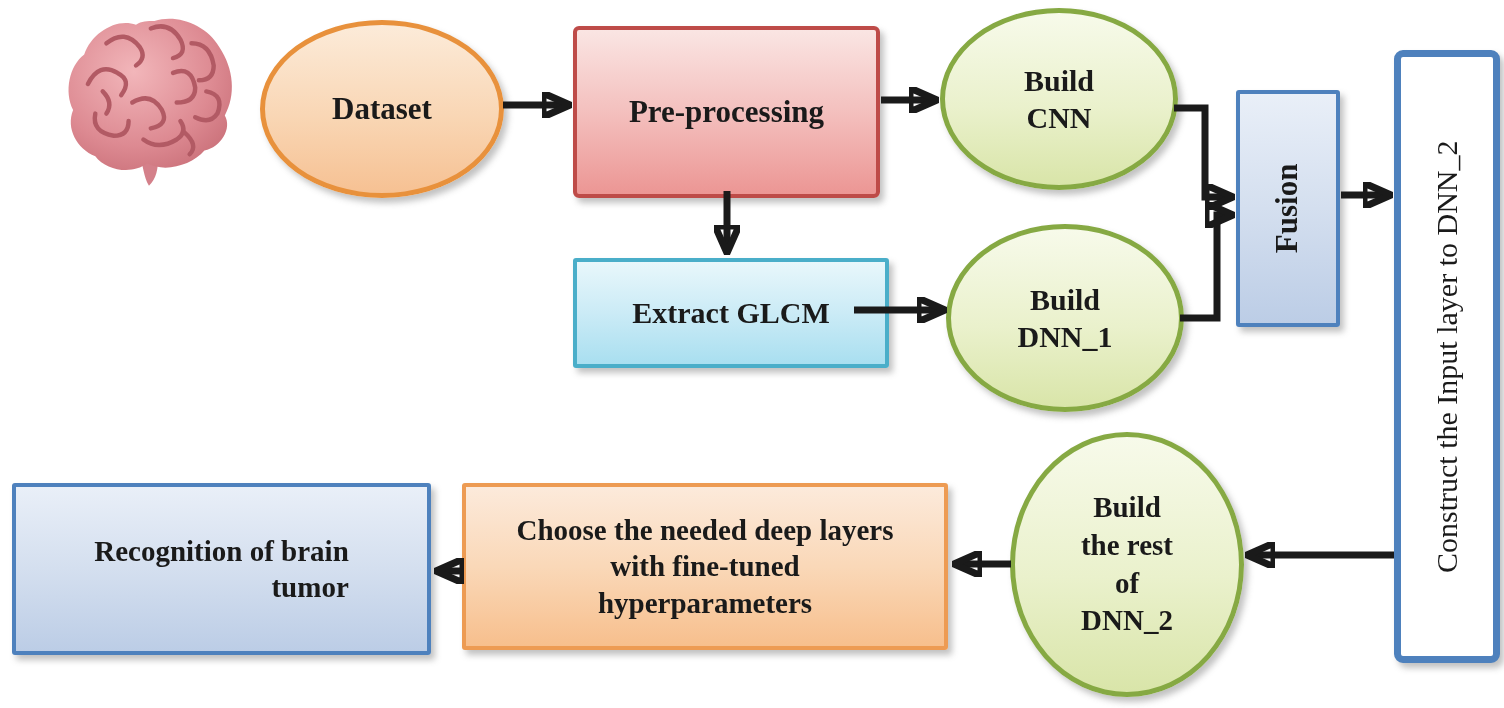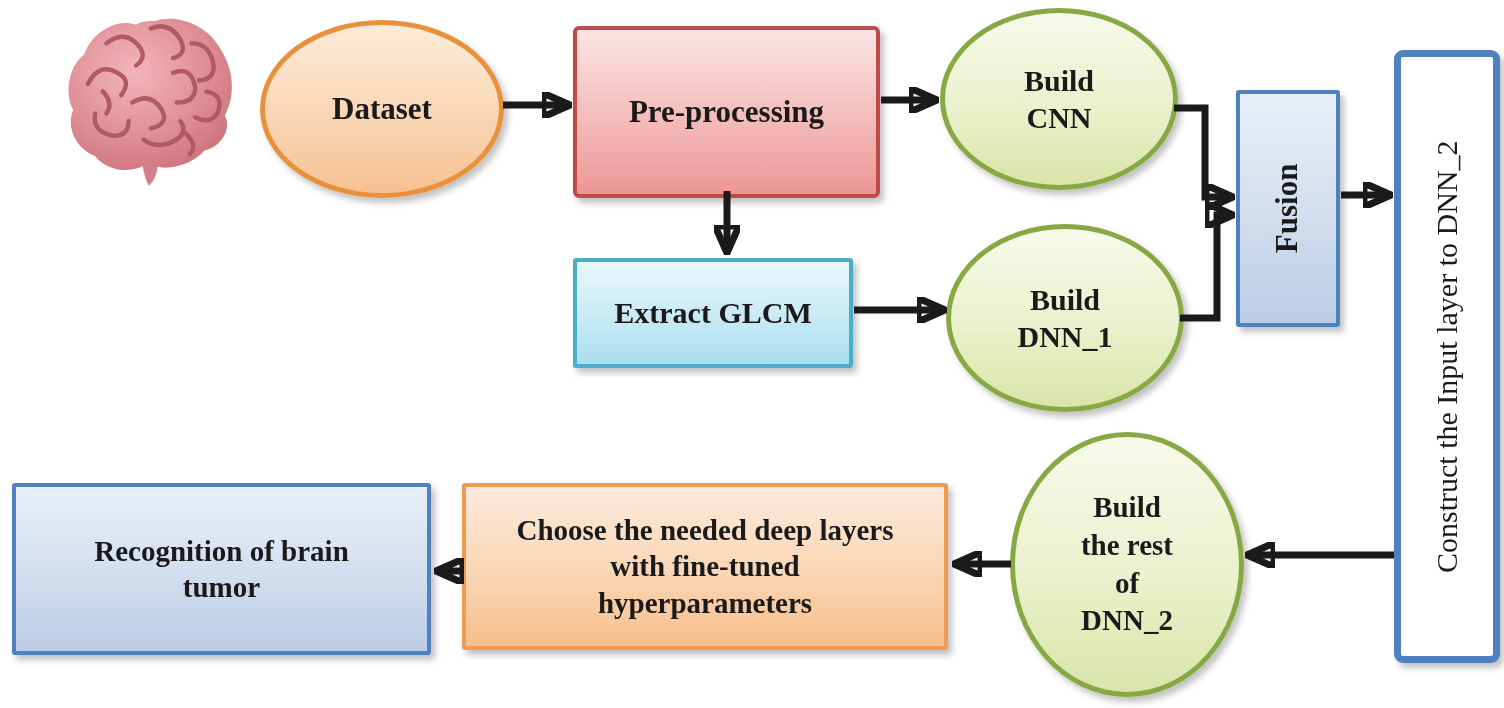--- a/index.html
+++ b/index.html
@@ -92,21 +92,21 @@
   </svg>
 
   <div class="node ellipse ellipse-orange shadow fs31" style="left:260px;top:20px;width:244px;height:178px;">
     <span>Dataset</span>
   </div>
 
   <div class="node box-red shadow fs31" style="left:573px;top:18px;width:307px;height:172px;">
     <span>Pre-processing</span>
   </div>
 
-  <div class="node box-cyan shadow fs30" style="left:573px;top:258px;width:280px;height:110px;">
+  <div class="node box-cyan shadow fs30" style="left:573px;top:258px;width:316px;height:110px;">
     <span>Extract GLCM</span>
   </div>
 
   <div class="node ellipse ellipse-green shadow fs30" style="left:940px;top:8px;width:238px;height:182px;">
     <span>Build
 CNN</span>
   </div>
 
   <div class="node ellipse ellipse-green shadow fs30" style="left:946px;top:224px;width:238px;height:188px;">
     <span>Build
@@ -127,21 +127,21 @@
 of
 DNN_2</span>
   </div>
 
   <div class="node box-orange shadow fs29" style="left:462px;top:483px;width:486px;height:167px;">
     <span>Choose the needed deep layers
 with fine-tuned
 hyperparameters</span>
   </div>
 
-  <div class="node box-blue shadow fs29" style="left:12px;top:483px;width:419px;height:172px;">
+  <div class="node box-blue shadow fs29" style="left:12px;top:483px;width:419px;height:172px;text-align:right;">
     <span>Recognition of brain
 tumor</span>
   </div>
 
   <svg id="arrows" width="1504" height="708" viewBox="0 0 1504 708">
     <defs>
       <marker id="ah" markerWidth="30" markerHeight="26" refX="26" refY="13" orient="auto" markerUnits="userSpaceOnUse">
         <path d="M1,1 L28,13 L1,25 Z" fill="#1a1a1a" stroke="none"></path>
       </marker>
     </defs>

